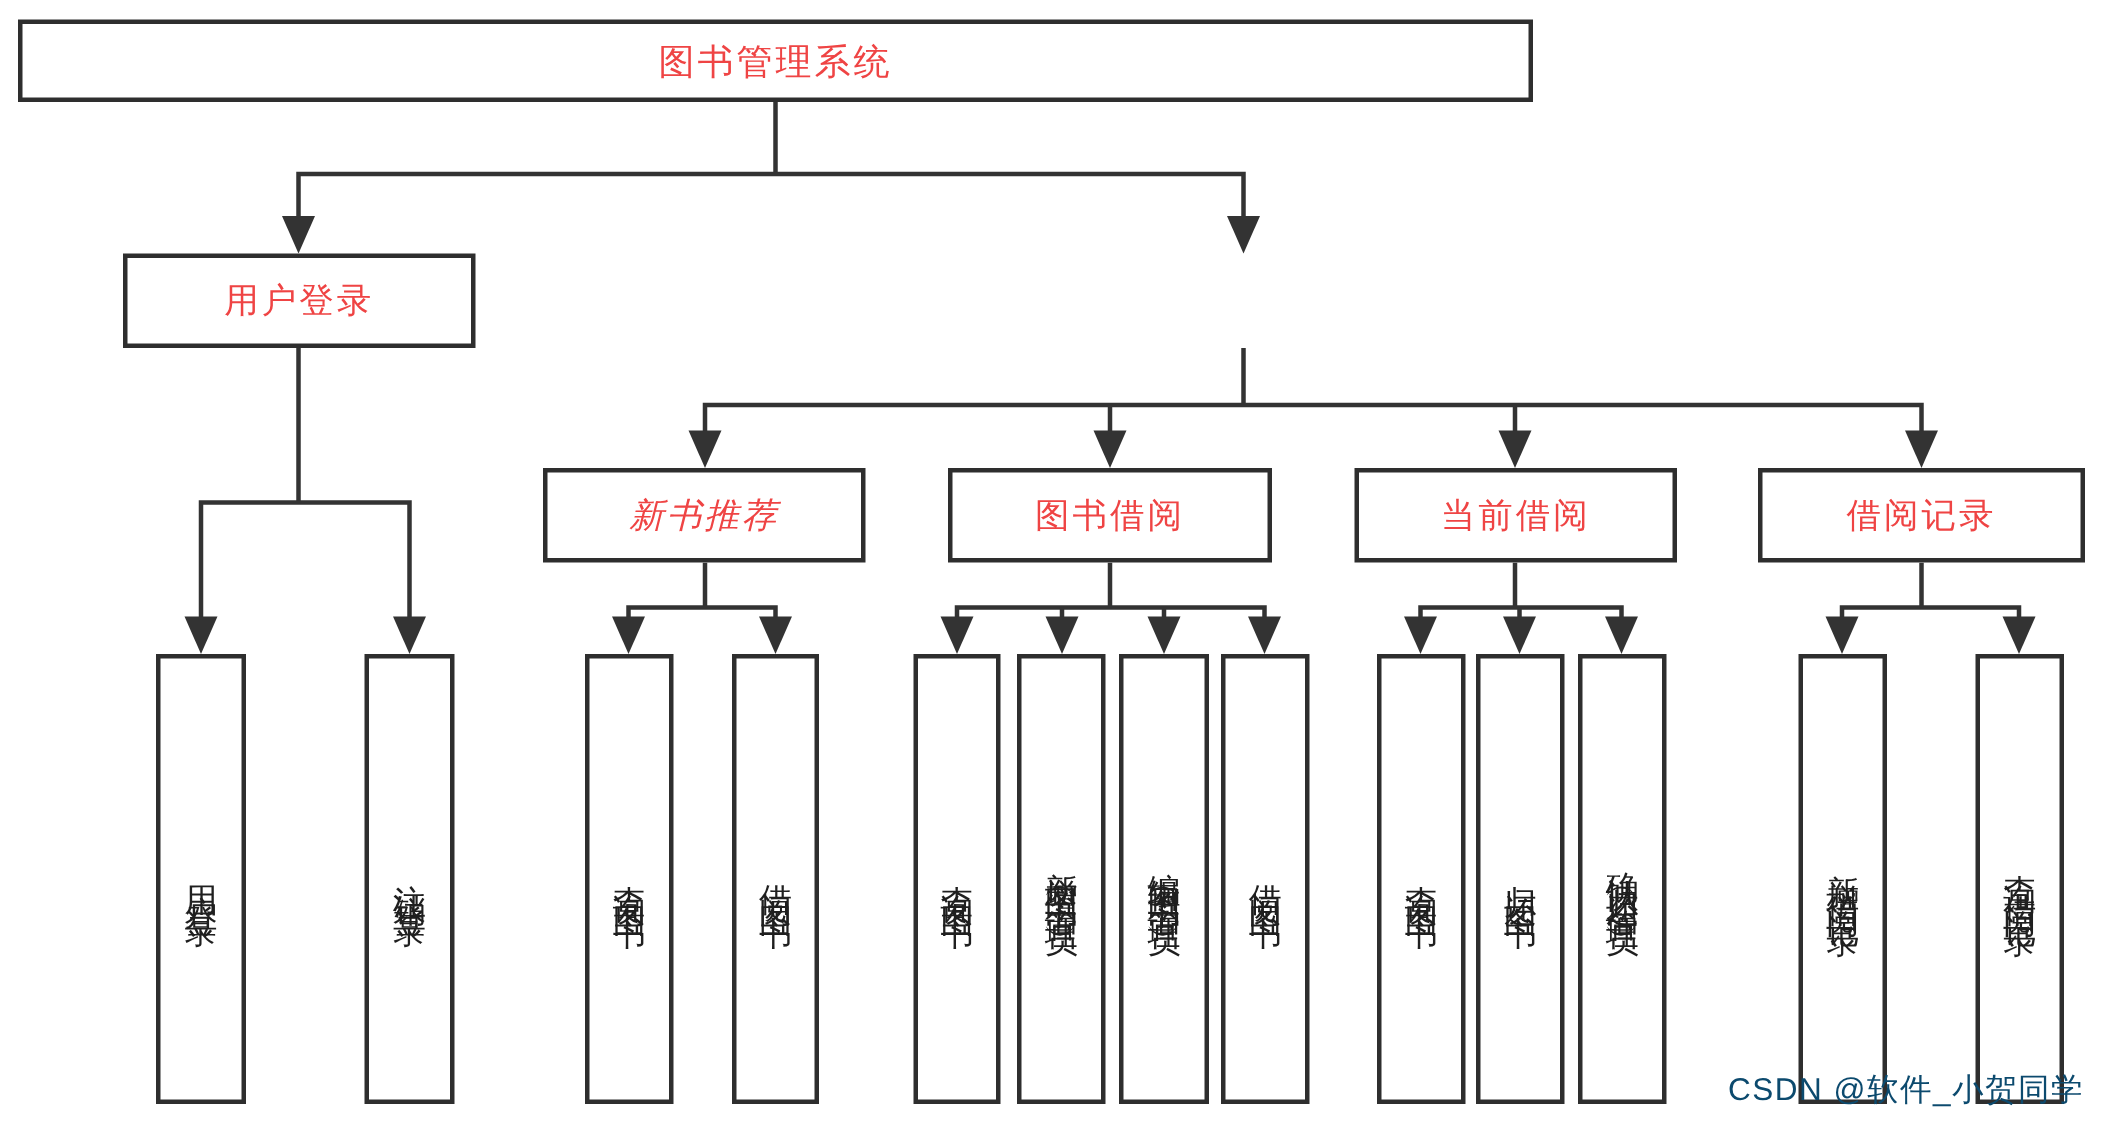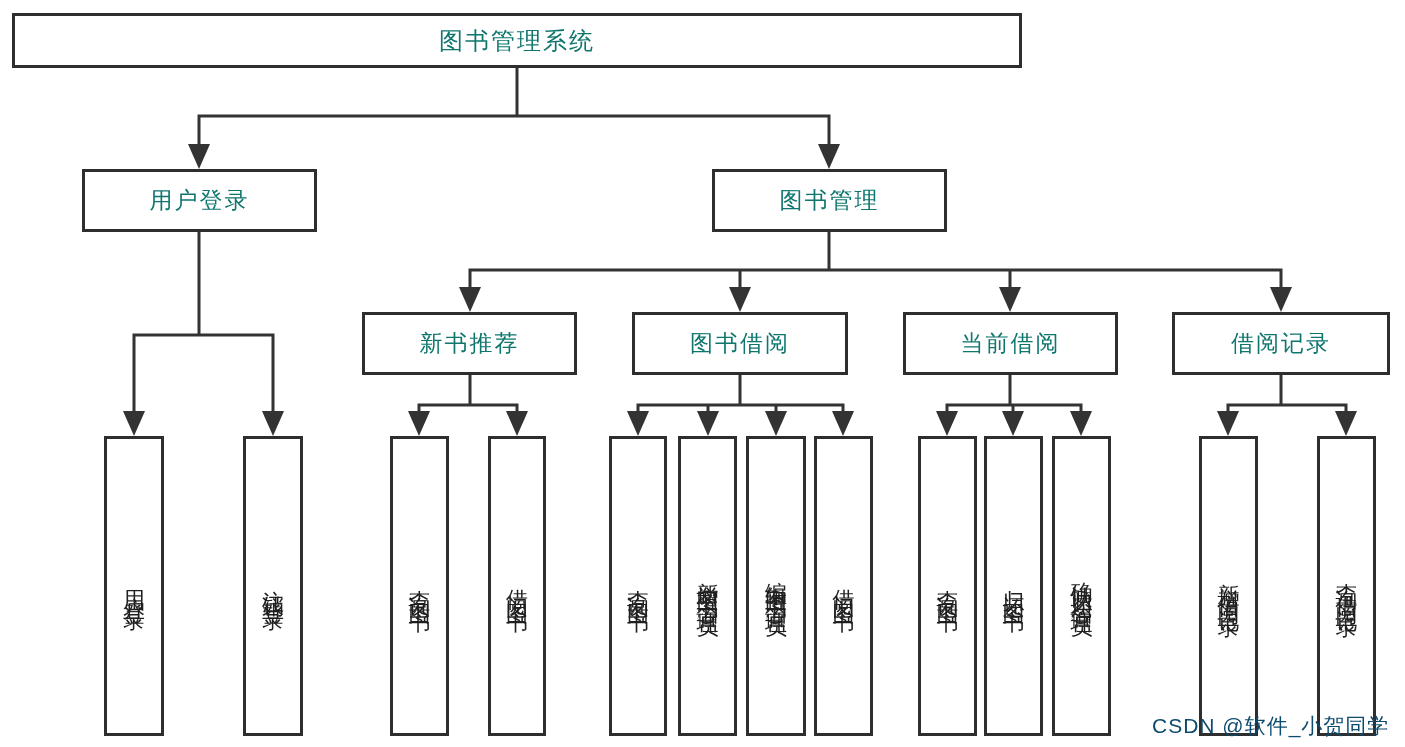--- a/index.html
+++ b/index.html
@@ -23,21 +23,21 @@
   .hbox {
     position: absolute;
     box-sizing: border-box;
     background: #ffffff;
     border: 3px solid #2e2e2e;
     display: flex;
     align-items: center;
     justify-content: center;
     font-size: 23px;
     letter-spacing: 2px;
-    color: #0f766e;
+    color: #ef4444;
     white-space: nowrap;
   }
   .vbox {
     position: absolute;
     box-sizing: border-box;
     background: #ffffff;
     border: 3px solid #2e2e2e;
     top: 436px;
     height: 300px;
     display: flex;
@@ -107,23 +107,22 @@
       <path d="M1002,411 h22 L1013,436 Z"></path>
       <path d="M1070,411 h22 L1081,436 Z"></path>
       <path d="M1217,411 h22 L1228,436 Z"></path>
       <path d="M1335,411 h22 L1346,436 Z"></path>
     </g>
   </svg>
 
   <div class="hbox" style="left:12px; top:13px; width:1010px; height:55px; font-size:24px;">图书管理系统</div>
 
   <div class="hbox" style="left:82px; top:169px; width:235px; height:63px;">用户登录</div>
-  <div class="hbox" style="left:712px; top:169px; width:235px; height:63px;">图书管理</div>
 
-  <div class="hbox" style="left:362px; top:312px; width:215px; height:63px;">新书推荐</div>
+  <div class="hbox" style="left:362px; top:312px; width:215px; height:63px;font-style:italic;">新书推荐</div>
   <div class="hbox" style="left:632px; top:312px; width:216px; height:63px;">图书借阅</div>
   <div class="hbox" style="left:1172px; top:312px; width:218px; height:63px;">借阅记录</div>
   <div class="hbox" style="left:903px; top:312px; width:215px; height:63px;">当前借阅</div>
 
   <div class="vbox" style="left:104px; width:60px;">
     <span>用户登录</span>
   </div>
   <div class="vbox" style="left:243px; width:60px;">
     <span>注销登录</span>
   </div>

